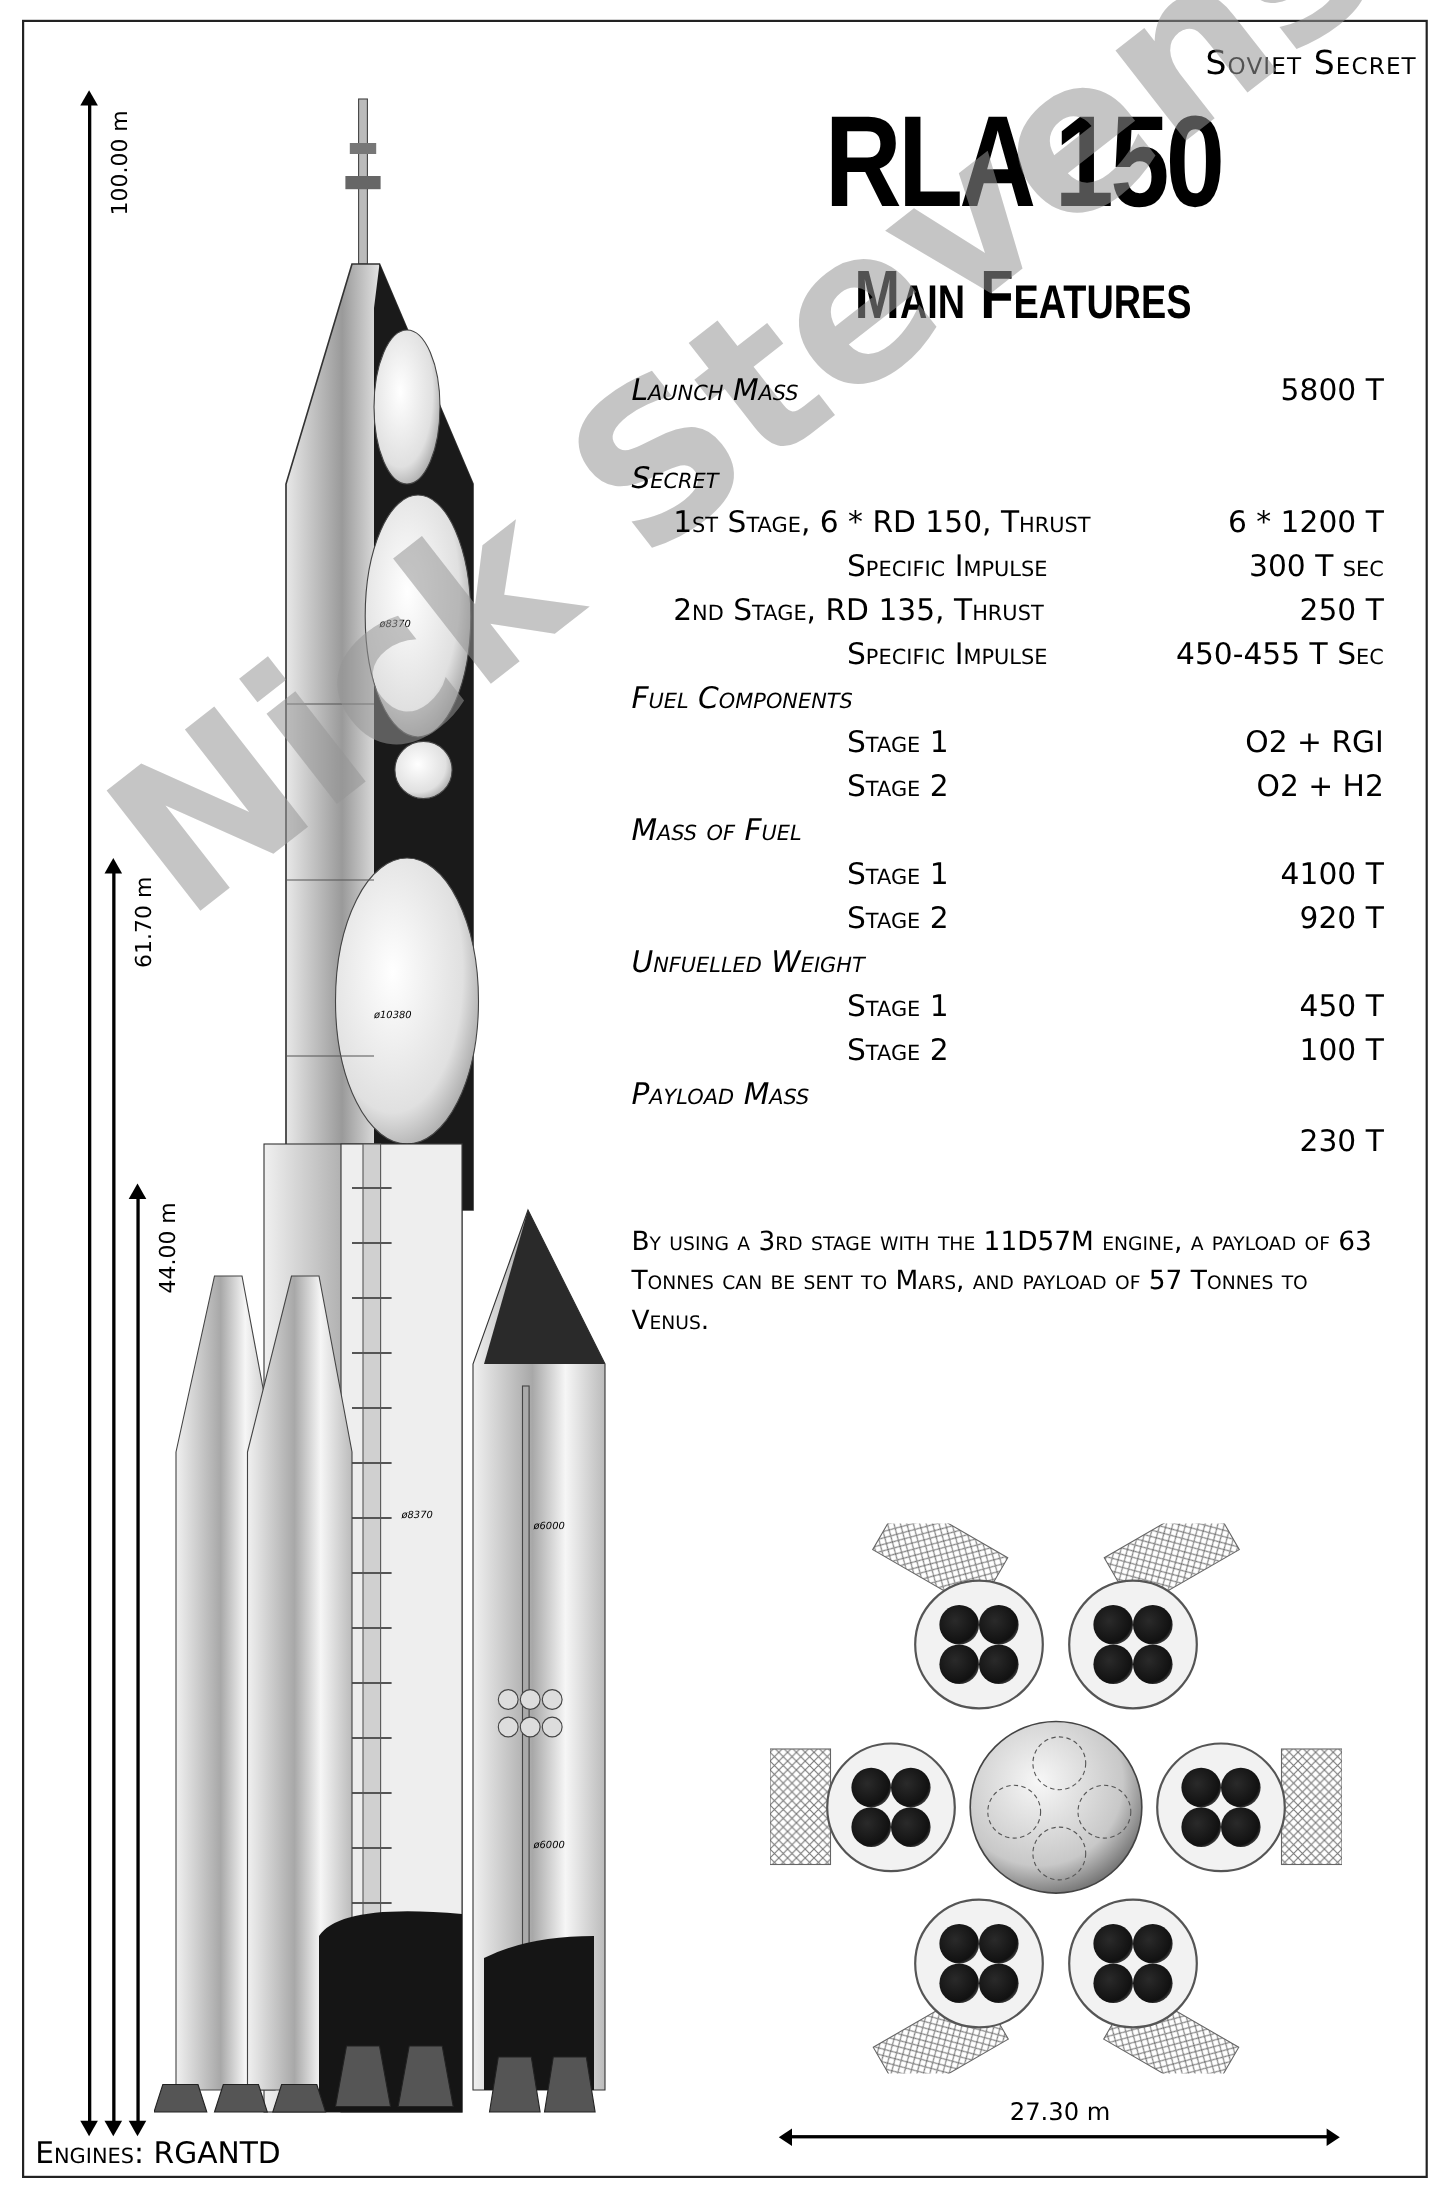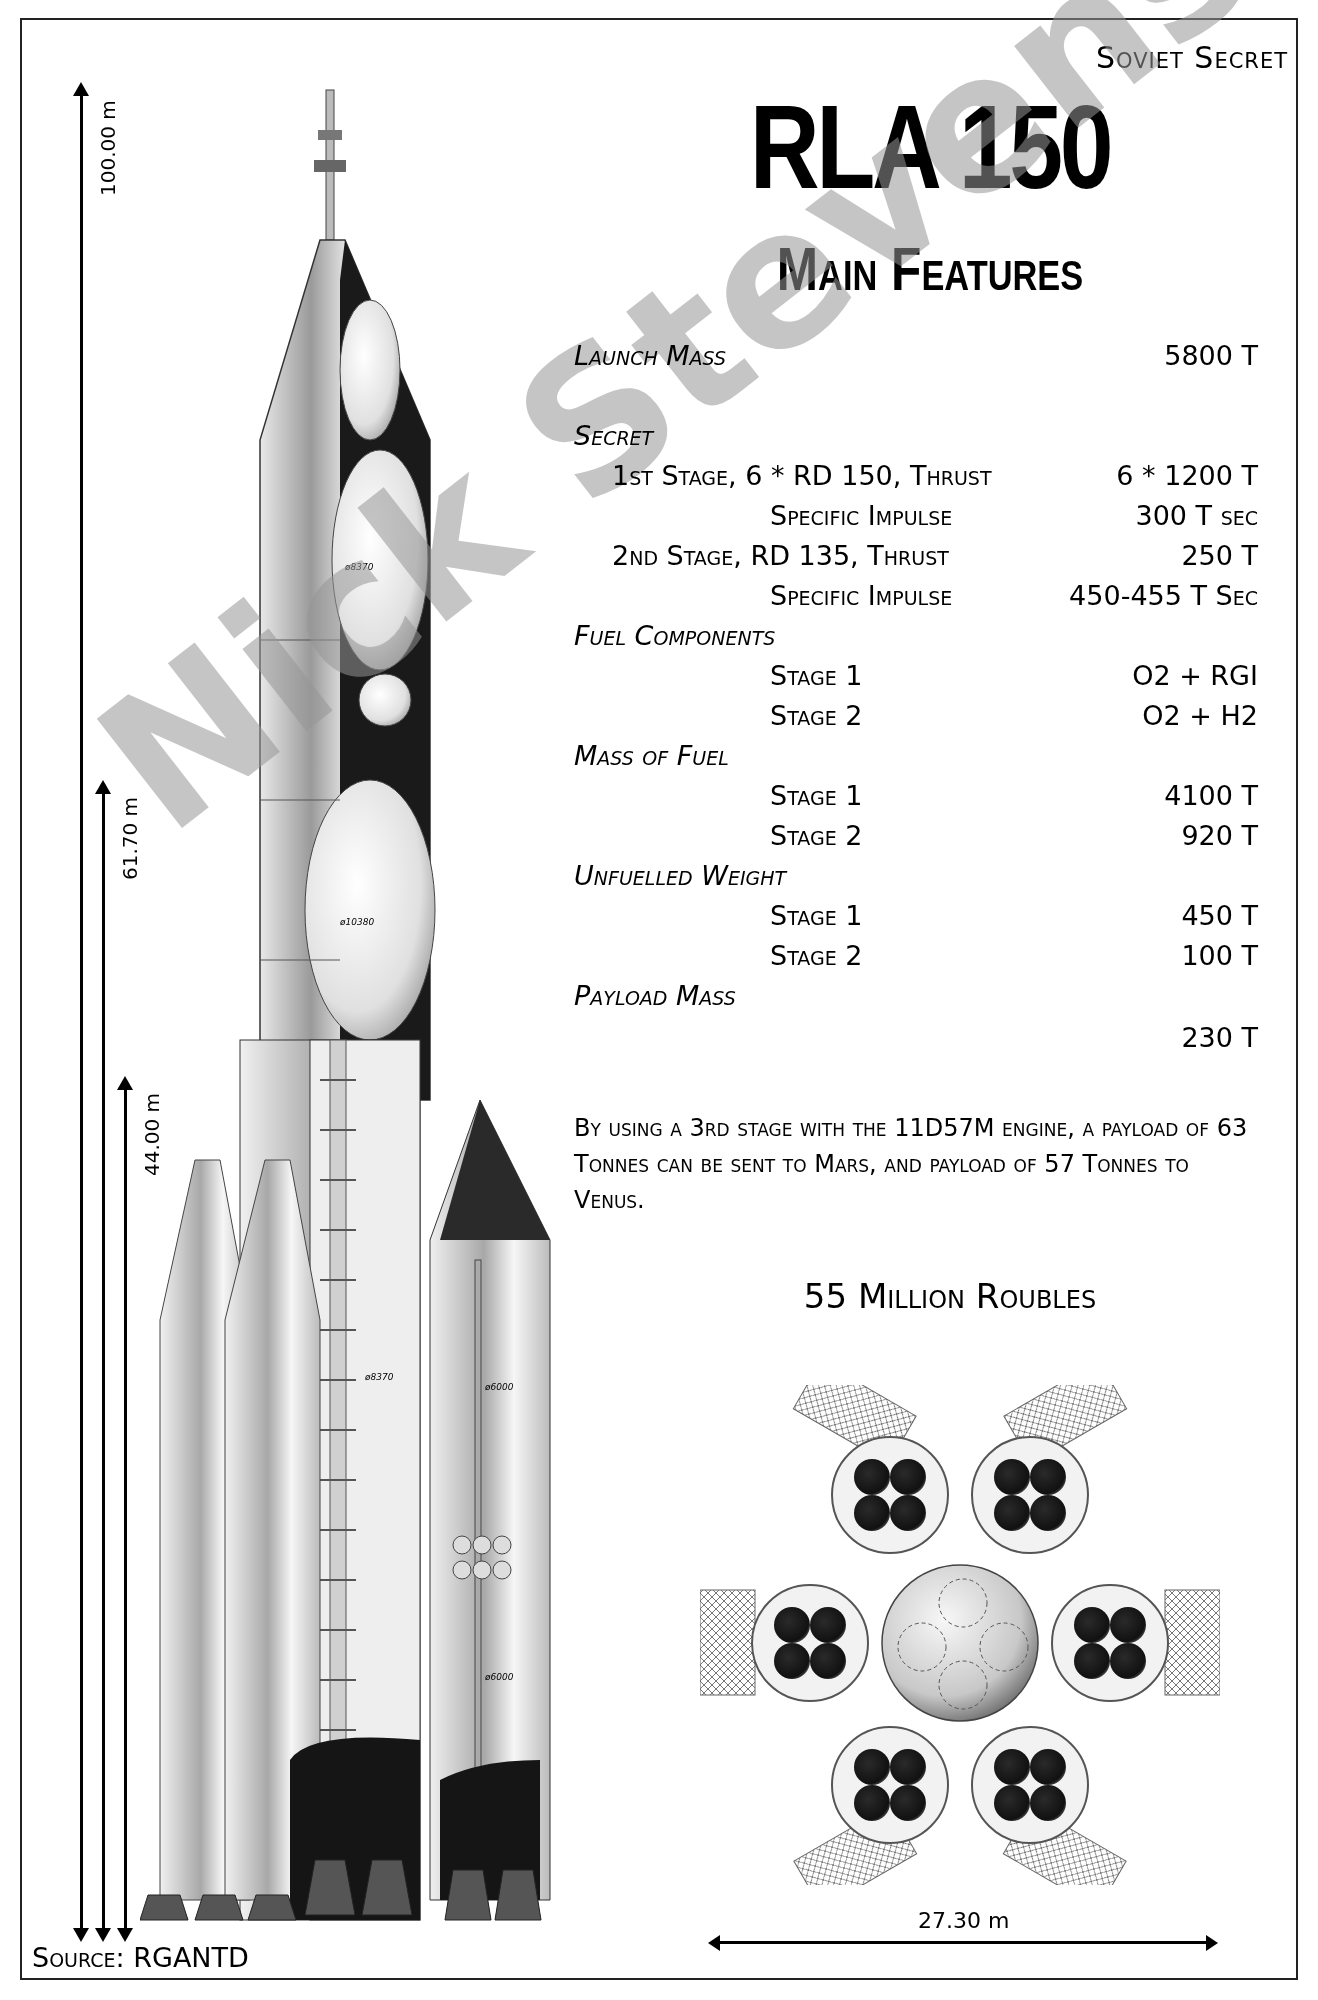--- a/index.html
+++ b/index.html
@@ -217,21 +217,20 @@
     <span class="label">Payload Mass</span>
   </div>
   <div class="row lvl1" style="top:682px">
     <span class="value">230 T</span>
   </div>
 </div>
 
 <div class="note">By using a 3rd stage with the 11D57M engine, a payload of 63 Tonnes can be sent to Mars, and payload of 57 Tonnes to Venus.</div>
 
 <div class="cost">
-  <div>55 Million Roubles</div>
 </div>
 
 <svg class="topview" style="left:700px;top:1385px" width="520" height="500" viewBox="0 0 520 500">
   <defs>
     <pattern id="hatch" width="8" height="8" patternUnits="userSpaceOnUse">
       <path d="M0 0 L8 8 M8 0 L0 8" stroke="#777" stroke-width="1"></path>
     </pattern>
     <radialGradient id="nozzle" cx="0.4" cy="0.4" r="0.7">
       <stop offset="0" stop-color="#2a2a2a"></stop>
       <stop offset="0.8" stop-color="#111"></stop>
@@ -293,13 +292,13 @@
     <circle cx="263" cy="218" r="24"></circle>
       <circle cx="222" cy="262" r="24"></circle>
     <circle cx="304" cy="262" r="24"></circle>
       <circle cx="263" cy="300" r="24"></circle>
   </g>
 </svg>
 
 <div class="dim-h" style="left:718px;top:1941px;width:490px"></div>
 <div class="dim-label-h" style="left:918px;top:1908px">27.30 m</div>
 
-<div class="source">Source: RGANTD</div>
+<div class="source">Engines: RGANTD</div>
 
 </body></html>

